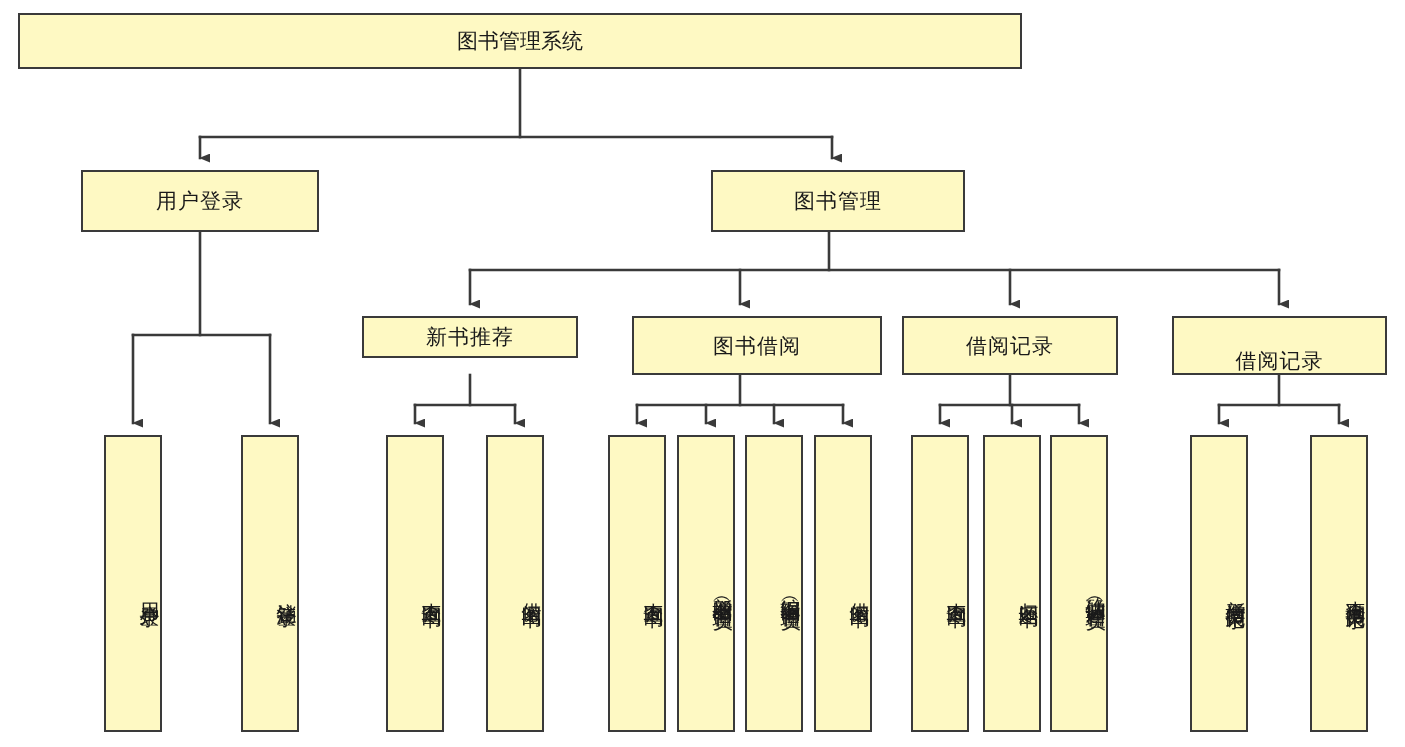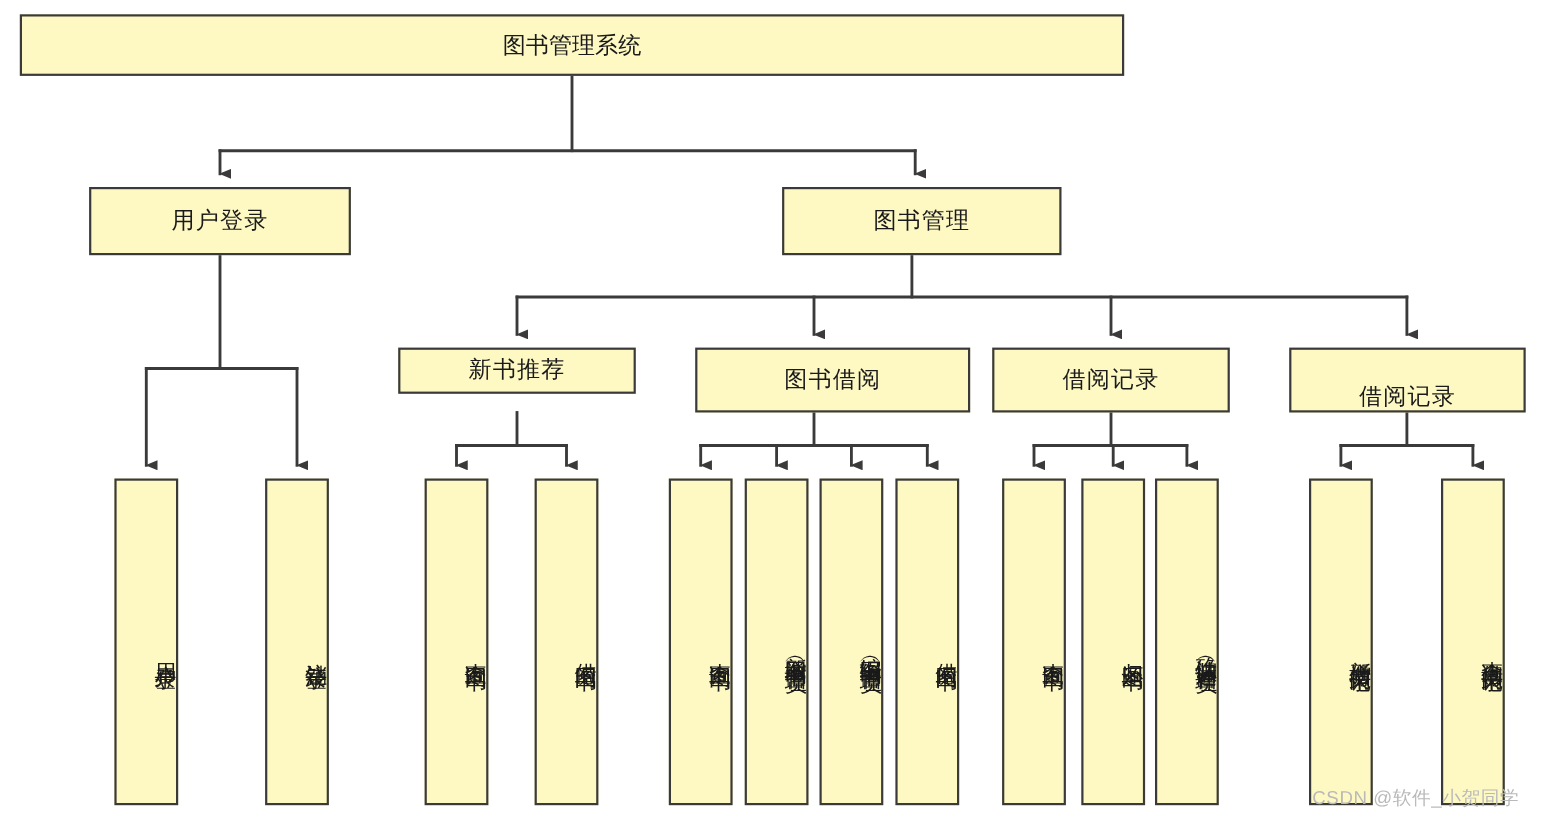--- a/index.html
+++ b/index.html
@@ -181,15 +181,14 @@
   <div class="node v" id="n-lf-10" style="left: 1050px; top: 435px; width: 58px; height: 297px;">
     <span>确认归还（管理员）</span>
   </div>
   <div class="node v" id="n-lf-11" style="left: 1190px; top: 435px; width: 58px; height: 297px;">
     <span>新增借阅记录</span>
   </div>
   <div class="node v" id="n-lf-12" style="left: 1310px; top: 435px; width: 58px; height: 297px;">
     <span>查询借阅记录</span>
   </div>
 
-  <div class="watermark" id="wm" style="left: 1193px; top: 714px; color: rgb(185, 185, 185);">CSDN @软件_小贺同学</div>
 
 </div>
 
 </body></html>

